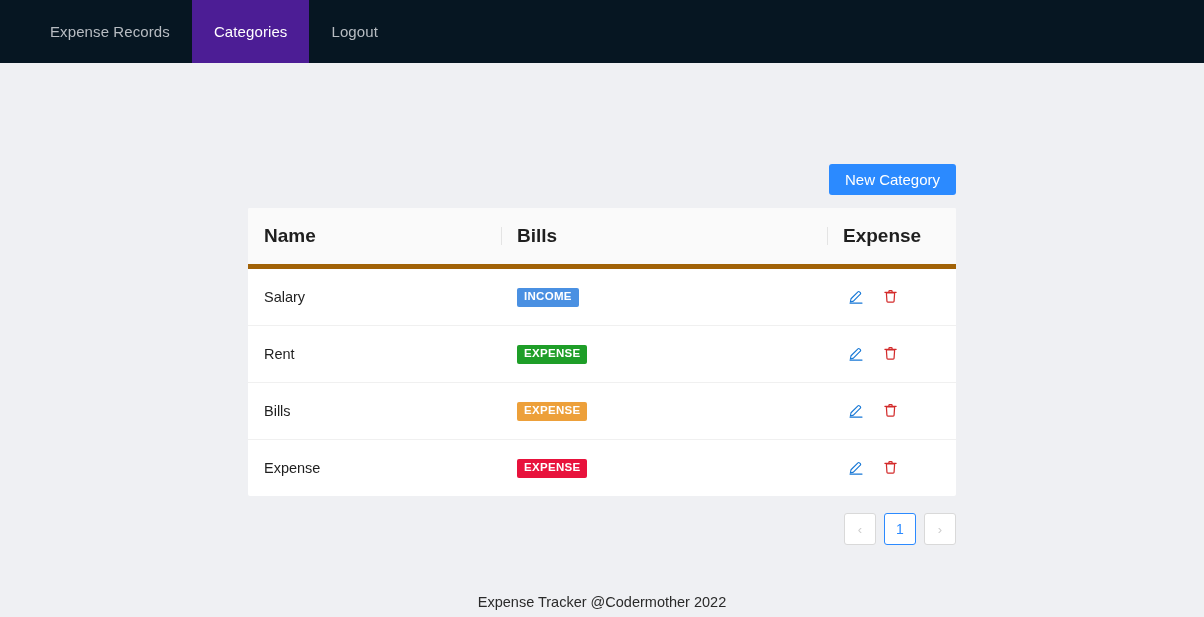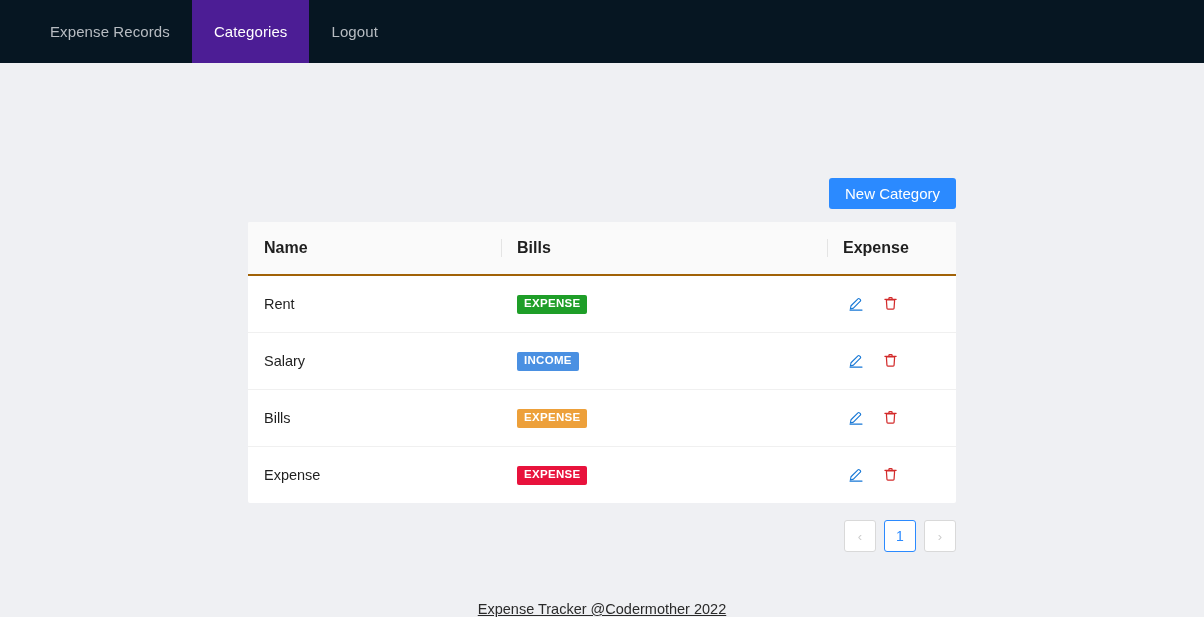--- a/index.html
+++ b/index.html
@@ -39,21 +39,20 @@
     color: #ffffff;
   }
 
   
   .page {
     height: 554px;
     display: flex;
     flex-direction: column;
     align-items: center;
     box-sizing: border-box;
-    justify-content: flex-end;
   }
   .content {
     width: 708px;
     margin-top: 0;
   }
 
   .toolbar {
     display: flex;
     justify-content: flex-end;
     padding-top: 101px;
@@ -82,25 +81,25 @@
   table.cat-table {
     width: 100%;
     border-collapse: collapse;
     table-layout: fixed;
   }
   table.cat-table thead tr {
     background: #fafafa;
   }
   table.cat-table th {
     text-align: left;
-    font-size: 16px;
+    font-size: 19px;
     font-weight: bold;
     color: #1f1f1f;
     padding: 17px 16px;
-    border-bottom: 2px solid #a16207;
+    border-bottom: 5px solid #a16207;
     position: relative;
   }
   table.cat-table th.col-type::before,
   table.cat-table th.col-action::before {
     content: "";
     position: absolute;
     left: 0;
     top: 50%;
     transform: translateY(-50%);
     width: 1px;
@@ -184,21 +183,20 @@
     font-size: 13px;
     cursor: default;
   }
 
   
   .footer {
     text-align: center;
     font-size: 14.5px;
     color: #2a2a2a;
     padding-top: 49px;
-    text-decoration: underline;
   }
 </style>
 </head>
 <body>
 
 <nav class="navbar">
   <div class="nav-item">
     <span>Expense Records</span>
   </div>
   <div class="nav-item active">
@@ -221,23 +219,23 @@
         <thead>
           <tr>
             <th class="col-name">Name</th>
             <th class="col-type">Bills</th>
             <th class="col-action">Expense</th>
           </tr>
         </thead>
         <tbody>
 
           <tr>
-            <td>Rent</td>
-            <td>
-              <span class="badge" style="background: rgb(30, 158, 40);">EXPENSE</span>
+            <td>Salary</td>
+            <td>
+              <span class="badge" style="background: rgb(74, 144, 226);">INCOME</span>
             </td>
             <td>
               <div class="actions">
                 <button class="icon-btn">
                   <span>
                     <svg width="16" height="16" viewBox="0 0 24 24" fill="none">
                       <path d="M4.5 16.1 14.9 5.7a1.6 1.6 0 0 1 2.3 0l1.3 1.3a1.6 1.6 0 0 1 0 2.3L8.1 19.7 3.6 21z" stroke="#1677d6" stroke-width="1.7" stroke-linejoin="round"></path>
                       <path d="M3 22.6h18" stroke="#1677d6" stroke-width="1.8" stroke-linecap="round"></path>
                     </svg>
                   </span>
@@ -249,23 +247,23 @@
                       <path d="M9.5 6V4.3c0-.6.5-1.1 1.1-1.1h2.8c.6 0 1.1.5 1.1 1.1V6" stroke="#d32b2b" stroke-width="2"></path>
                       <path d="M5.4 6.8h13.2l-.9 13.6a1.5 1.5 0 0 1-1.5 1.4H7.8a1.5 1.5 0 0 1-1.5-1.4z" stroke="#d32b2b" stroke-width="2" stroke-linejoin="round"></path>
                     </svg>
                   </span>
                 </button>
               </div>
             </td>
           </tr>
 
           <tr>
-            <td>Salary</td>
-            <td>
-              <span class="badge" style="background: rgb(74, 144, 226);">INCOME</span>
+            <td>Rent</td>
+            <td>
+              <span class="badge" style="background: rgb(30, 158, 40);">EXPENSE</span>
             </td>
             <td>
               <div class="actions">
                 <button class="icon-btn">
                   <span>
                     <svg width="16" height="16" viewBox="0 0 24 24" fill="none">
                       <path d="M4.5 16.1 14.9 5.7a1.6 1.6 0 0 1 2.3 0l1.3 1.3a1.6 1.6 0 0 1 0 2.3L8.1 19.7 3.6 21z" stroke="#1677d6" stroke-width="1.7" stroke-linejoin="round"></path>
                       <path d="M3 22.6h18" stroke="#1677d6" stroke-width="1.8" stroke-linecap="round"></path>
                     </svg>
                   </span>

